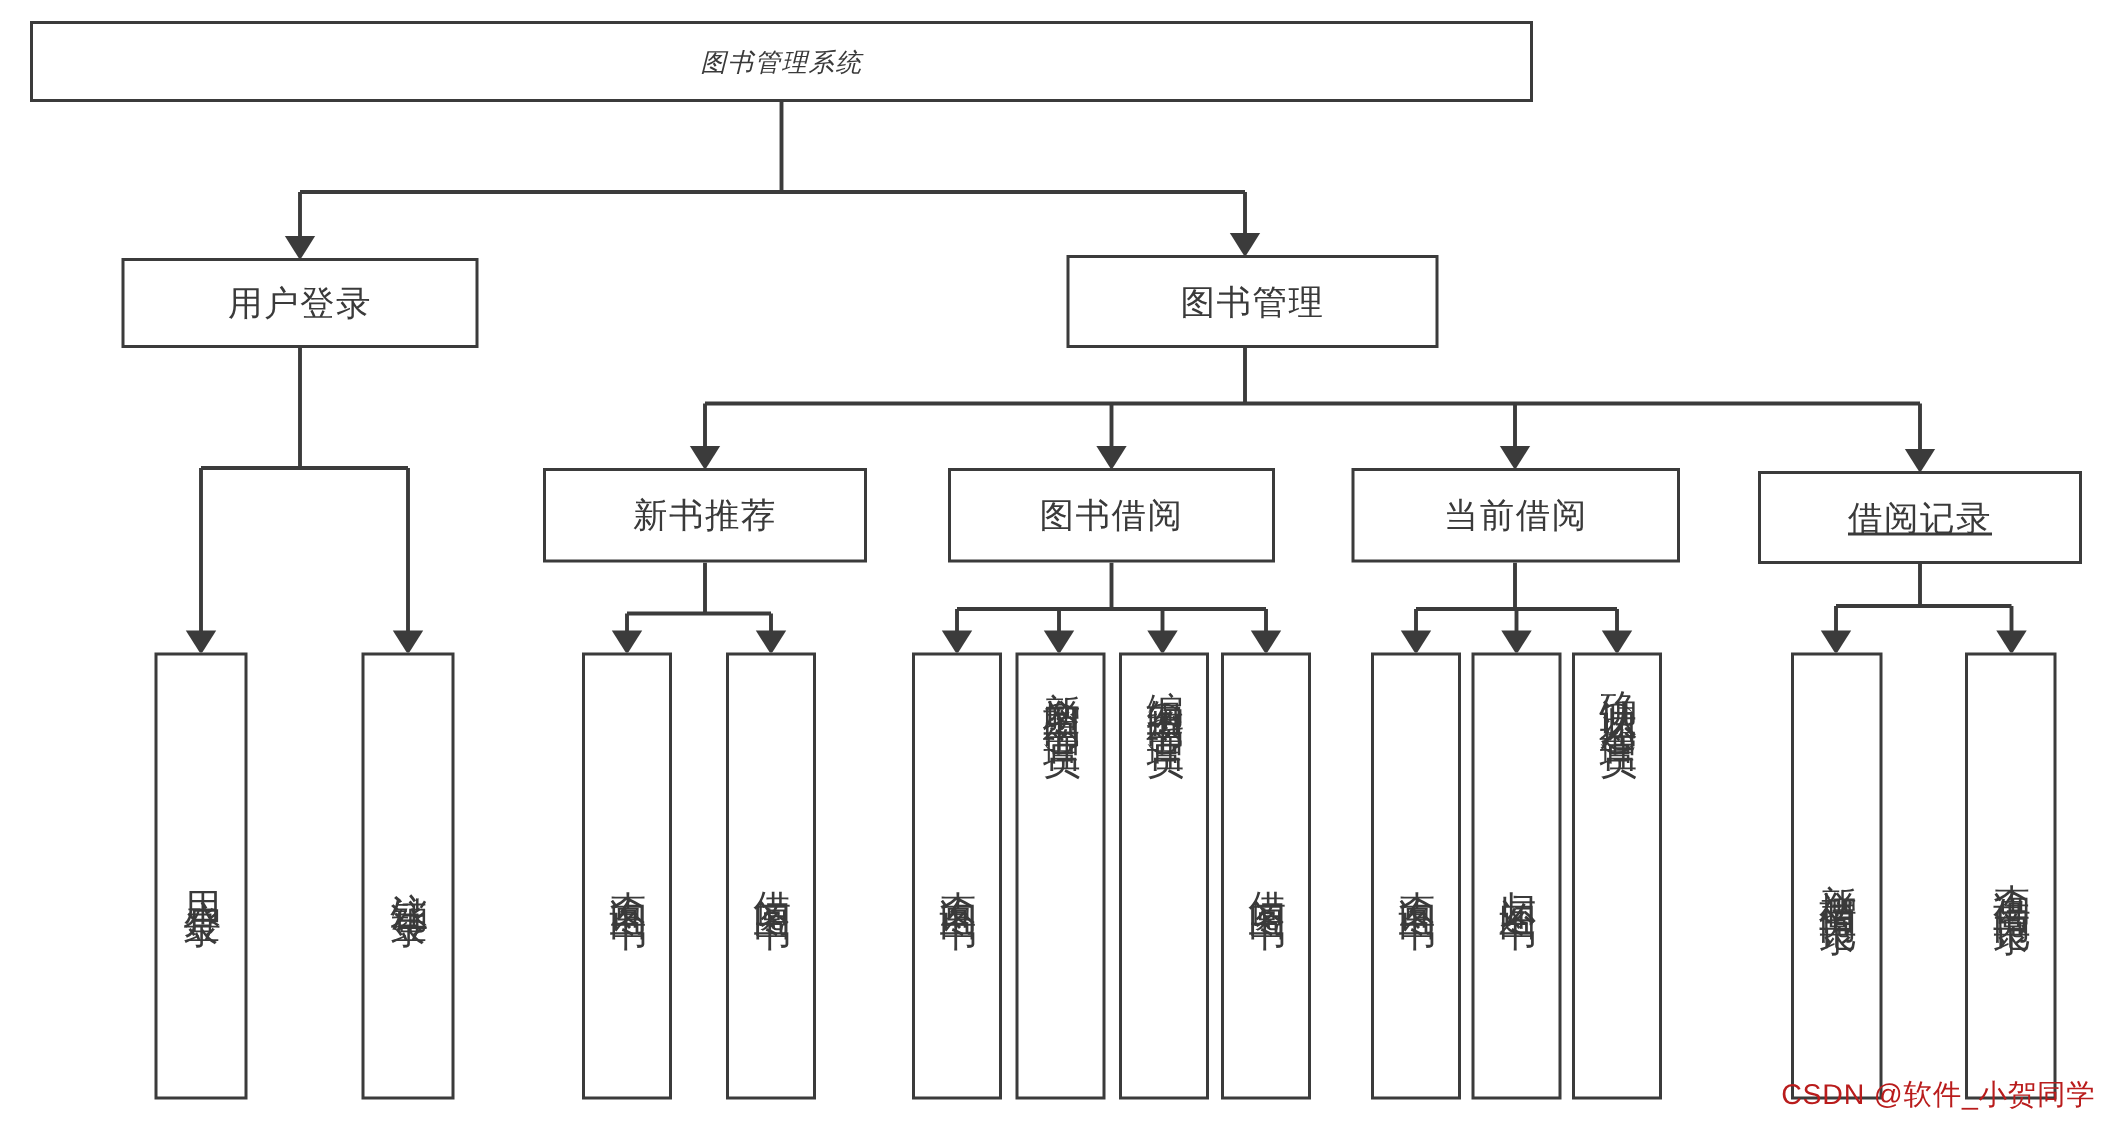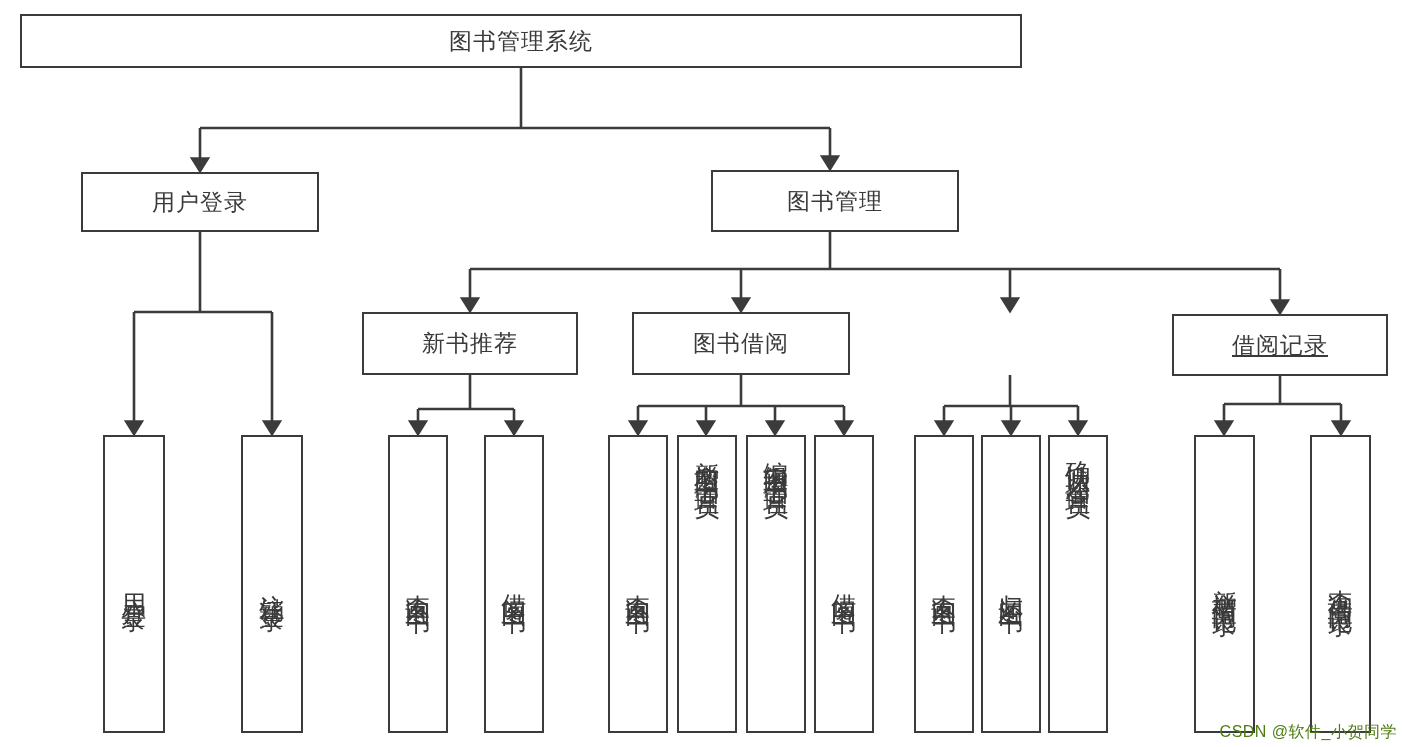--- a/index.html
+++ b/index.html
@@ -15,21 +15,21 @@
     box-sizing:border-box;
     background:#ffffff;
     border:2.6px solid #3b3b3b;
     display:flex;
     align-items:center;
     justify-content:center;
     color:#3a3a3a;
     z-index:3;
   }
   .node.h{ font-size:23px; letter-spacing:1px; line-height:1; }
-  .node.root{ font-size:23px; }
+  .node.root{ font-size:17px;font-style:italic; }
 
   
   .node.v{
     align-items:center;
     justify-content:center;
     padding:4px 0;
   }
   .node.v .vtext{
     writing-mode:vertical-rl;
     text-orientation:upright;
@@ -38,22 +38,22 @@
     letter-spacing:5px;
     white-space:nowrap;
     color:#3a3a3a;
   }
   .node.v.topalign{ align-items:flex-start; }
 
   .watermark{
     position:absolute;
     right:8px;
     bottom:4px;
-    font-size:16px;
-    color:#4d7c0f;
+    font-size:19px;
+    color:#b91c1c;
     letter-spacing:0.5px;
     z-index:6;
     white-space:nowrap;
   }
 </style>
 </head>
 <body>
 
 <div id="stage">
 
@@ -122,20 +122,23 @@
   </div>
 
   <div class="node h" style="left:632px;top:312px;width:218px;height:63px;">
     <span>图书借阅</span>
   </div>
 
   <div class="node h" style="left:362px;top:312px;width:216px;height:63px;">
     <span>新书推荐</span>
   </div>
 
+  <div class="node h" style="left:901px;top:312px;width:219px;height:63px;">
+    <span>当前借阅</span>
+  </div>
 
   <div class="node h" style="left:1172px;top:314px;width:216px;height:62px;text-decoration:underline;">
     <span>借阅记录</span>
   </div>
 
   <div class="node v" style="left:103px;top:435px;width:62px;height:298px;">
     <span class="vtext">用户登录</span>
   </div>
 
   <div class="node v" style="left:241px;top:435px;width:62px;height:298px;">

